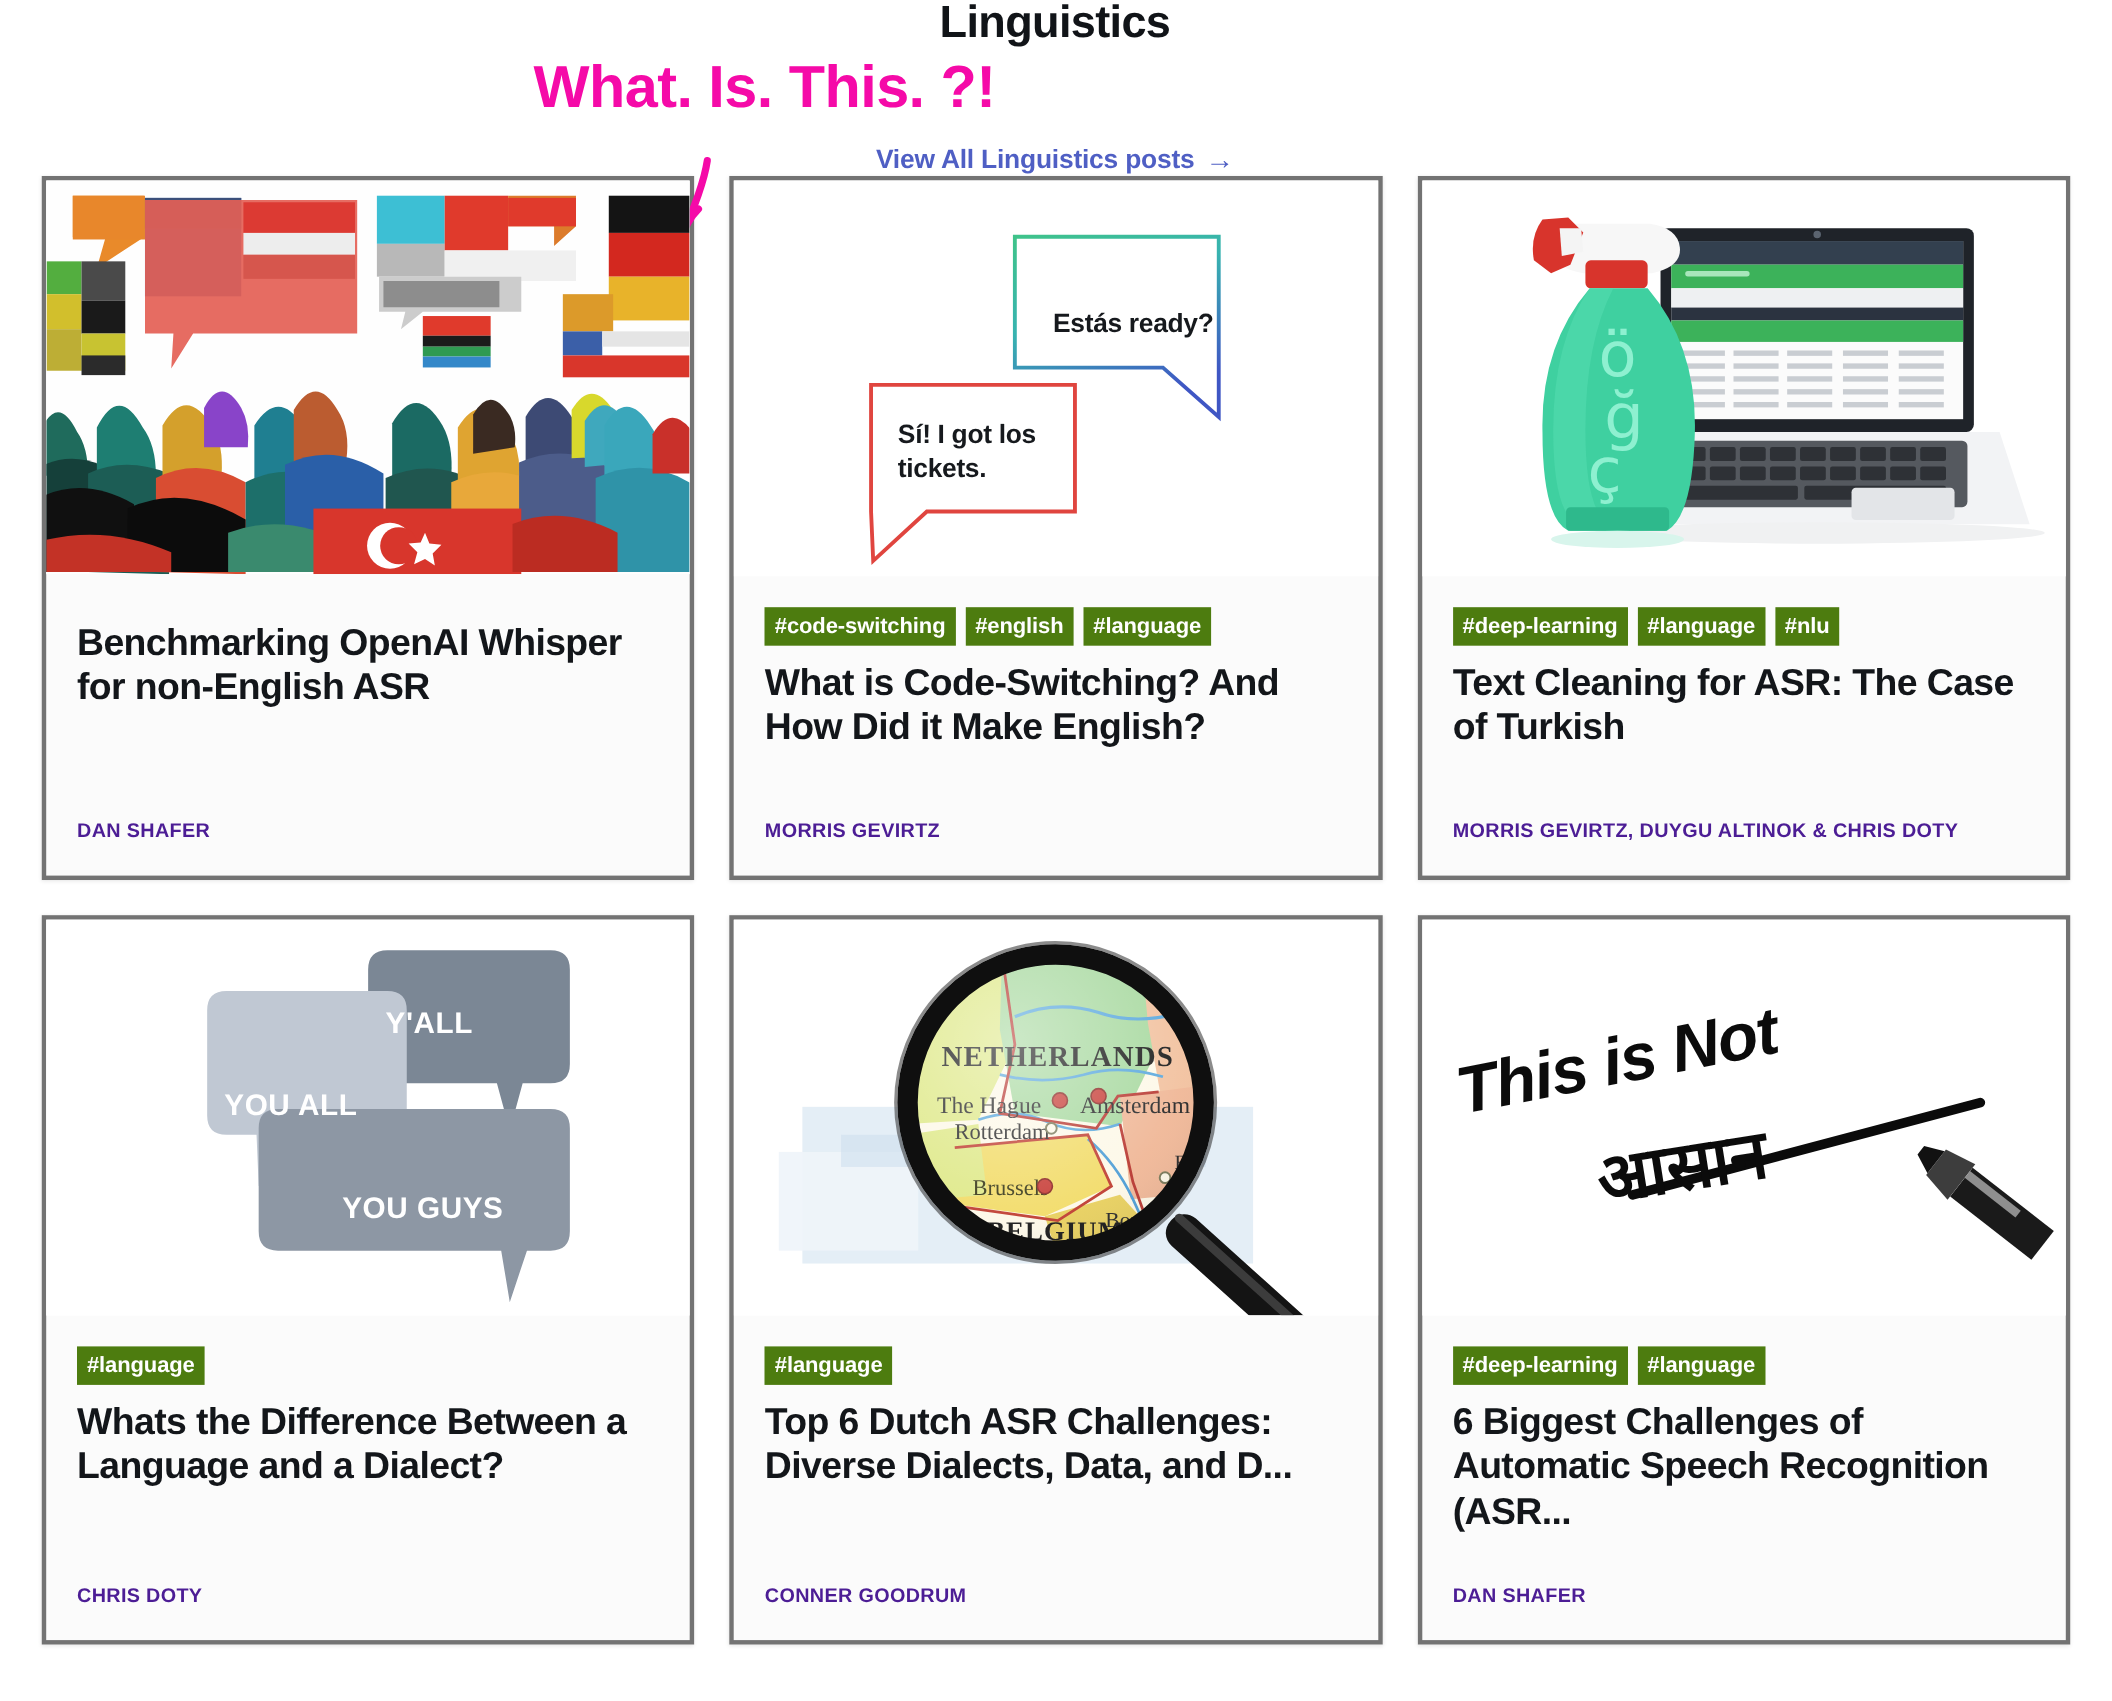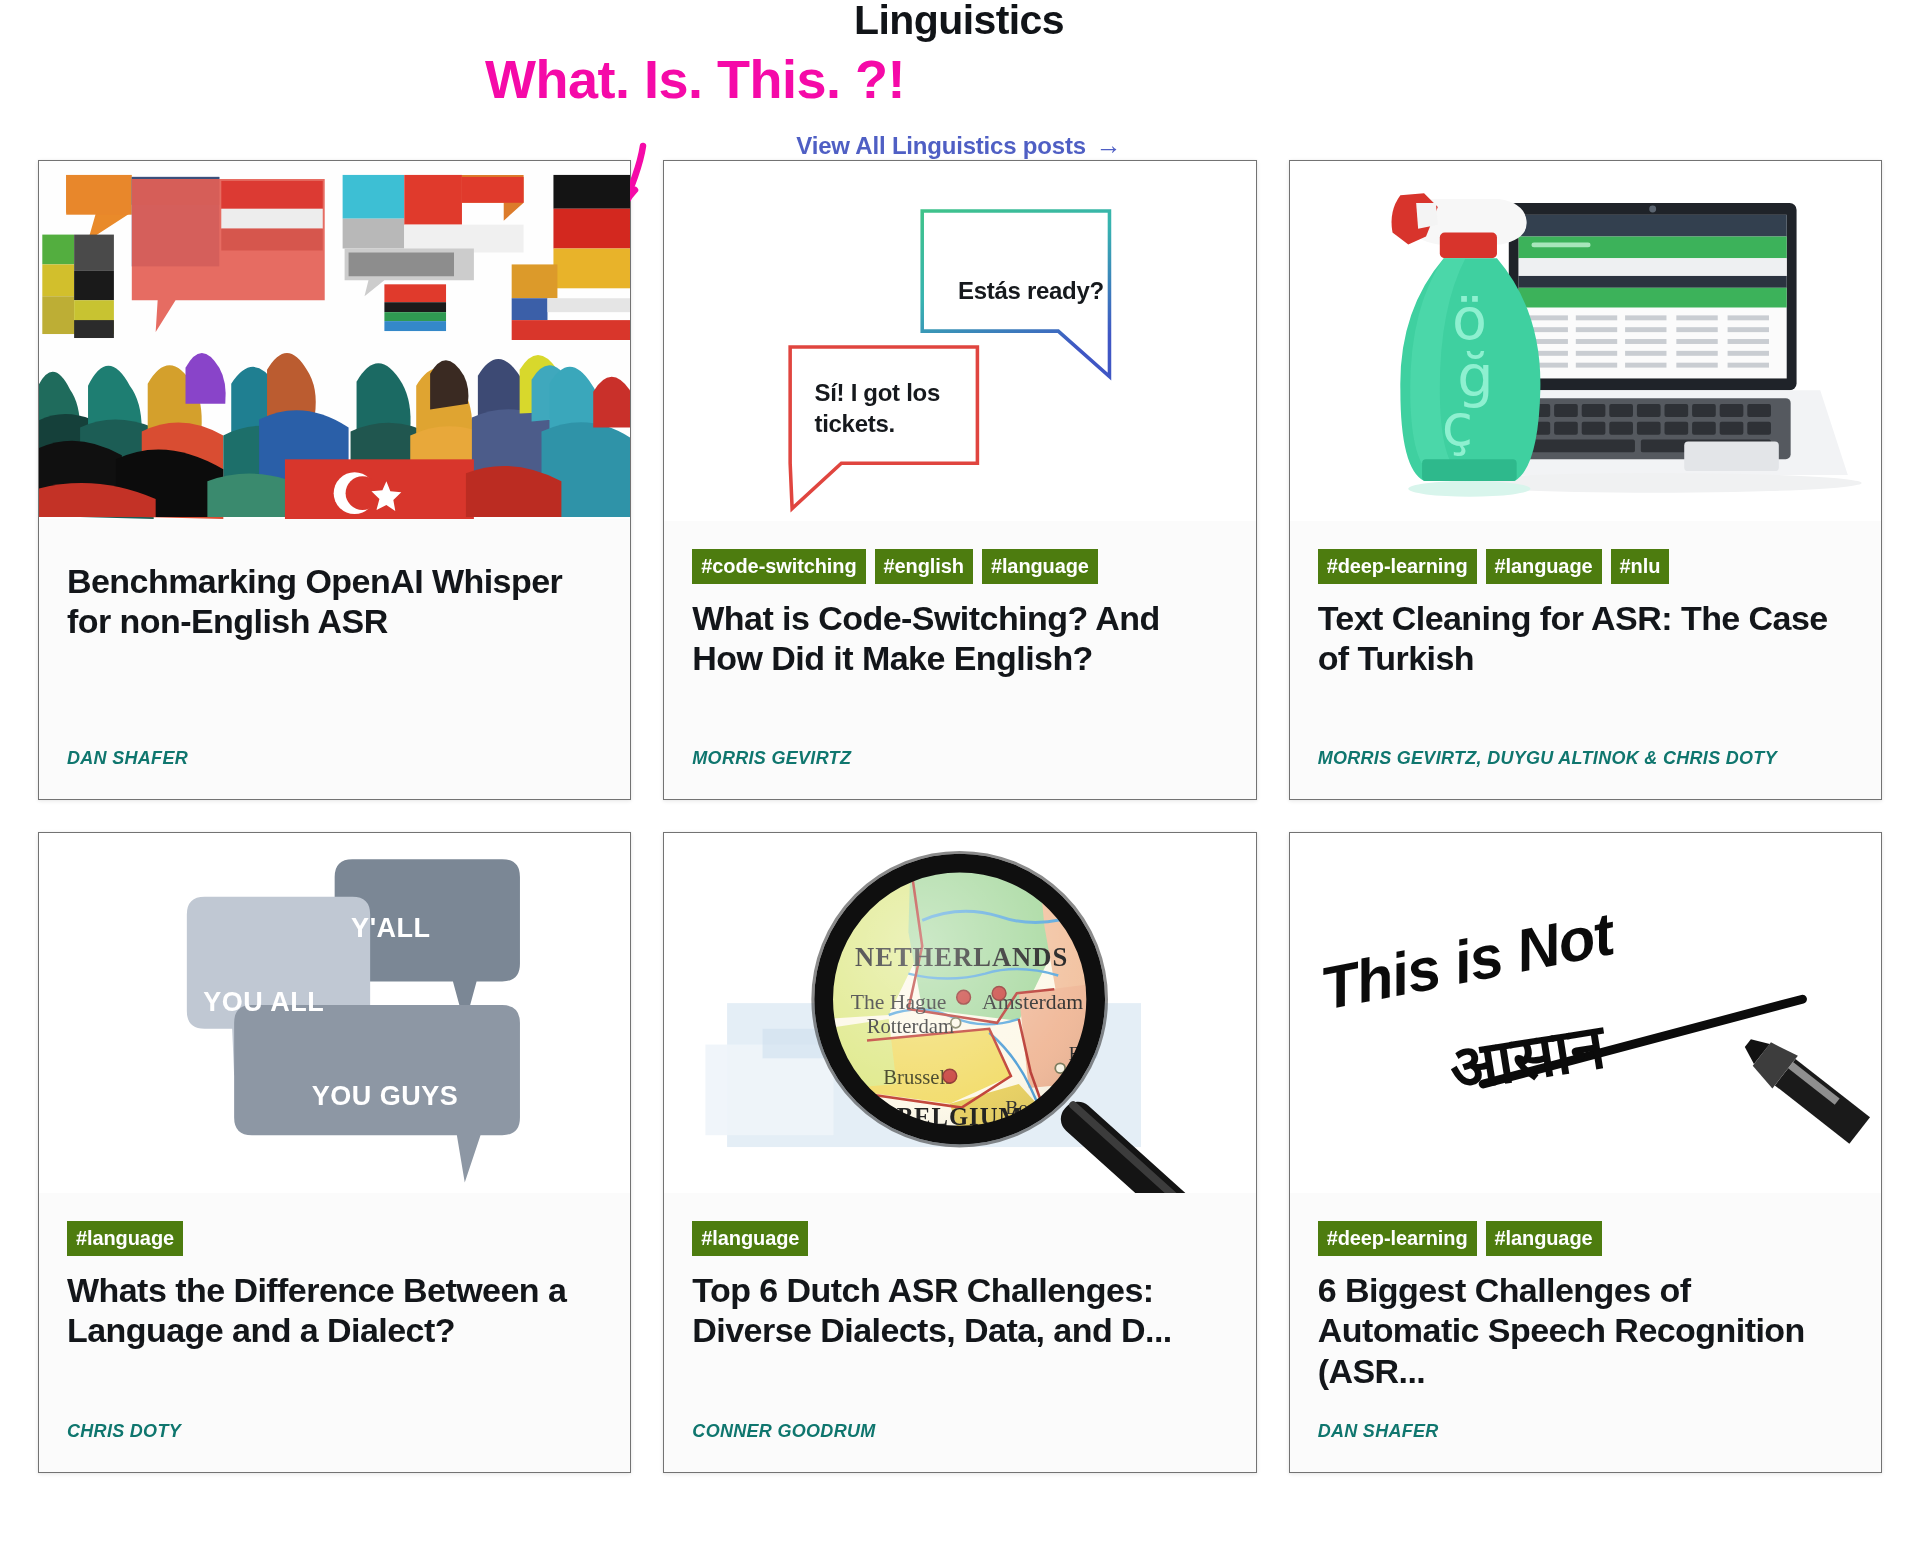--- a/index.html
+++ b/index.html
@@ -65,21 +65,21 @@
   }
 
   
   .grid {
     display:grid;
     grid-template-columns: repeat(3, 1fr);
     gap: 32px 32px;
   }
   .card {
     background:#fbfbfb;
-    border:1px solid #737373;
+    border:4px solid #737373;
     box-shadow: 0 1px 4px rgba(17,20,24,0.10), 0 0 0 0.5px rgba(0,0,0,0.02);
     display:flex;
     flex-direction:column;
     overflow:hidden;
     cursor:pointer;
     min-height: 640px;
   }
   .card-media {
     height: 360px;
     background:#ffffff;
@@ -110,24 +110,23 @@
     font-weight:700;
     line-height:1.19;
     letter-spacing:-0.55px;
     color:#13161a;
     margin-bottom:auto;
   }
   .card-author {
     font-size:18px;
     font-weight:700;
     letter-spacing:0.3px;
-    color:#0f766e;
-    margin-top:30px;
+    color:#4c1d95;
+    margin-top:46px;
     text-transform:uppercase;
-    font-style:italic;
   }
 
   
   .collage { position:absolute; inset:0; background:#fdfdfd; }
   .collage svg { width:100%; height:100%; display:block; }
 
   
   .bubbles-outline { position:absolute; inset:0; background:#fff; }
   .bubbles-outline svg { width:100%; height:100%; }
   .bub-text {

